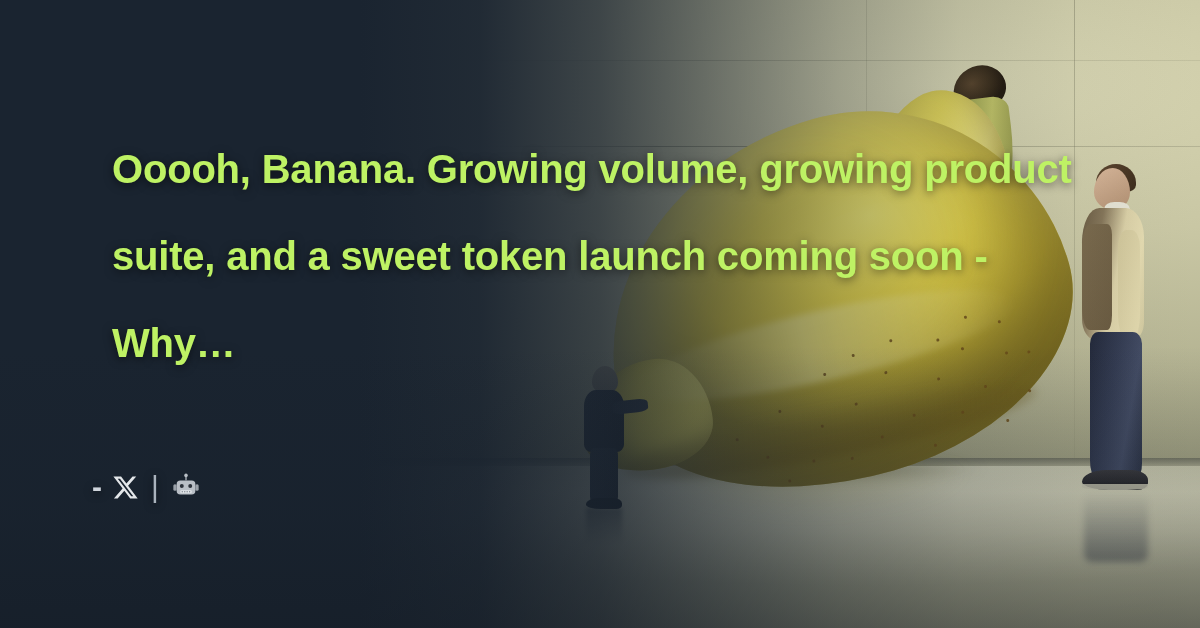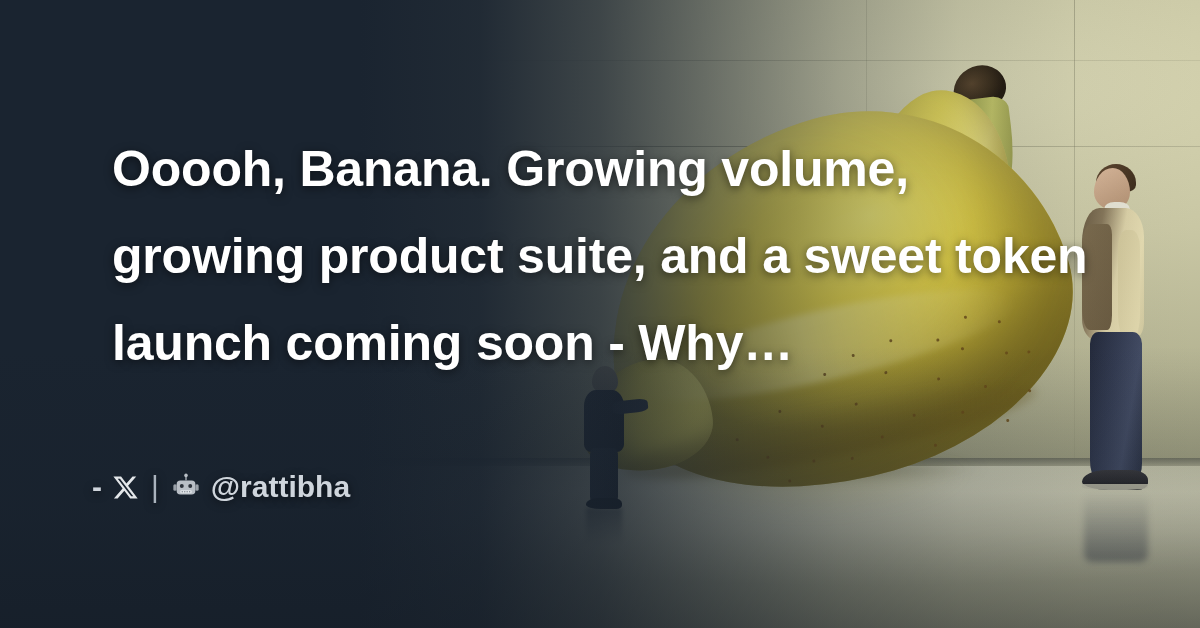--- a/index.html
+++ b/index.html
@@ -277,25 +277,25 @@
   
   .content {
     position:absolute;
     left:0; top:0; width:1200px; height:628px;
     padding:0 0 0 112px;
   }
   .headline {
     position:absolute;
     left:112px; top:126px;
     width:1000px;
-    font-size:50px;
+    font-size:40px;
     font-weight:bold;
     line-height:87px;
     letter-spacing:-0.2px;
-    color:#ffffff;
+    color:#bef264;
     text-shadow:0 2px 10px rgba(0,0,0,.55);
     white-space:pre-wrap;
   }
   .attribution {
     position:absolute;
     left:92px; top:470px;
     display:flex;
     align-items:center;
     gap:10px;
     font-size:30px;
@@ -423,17 +423,16 @@
           <circle cx="16" cy="3.6" r="1.9" fill="#b9bfc6"></circle>
           <circle cx="11.5" cy="15" r="2.1" fill="#2b313a"></circle>
           <circle cx="20.5" cy="15" r="2.1" fill="#2b313a"></circle>
           <rect x="10" y="19.4" width="12" height="3.2" rx="1" fill="#e2e6ea"></rect>
           <rect x="11.4" y="20.4" width="1.3" height="1.3" fill="#7d848c"></rect>
           <rect x="14" y="20.4" width="1.3" height="1.3" fill="#7d848c"></rect>
           <rect x="16.6" y="20.4" width="1.3" height="1.3" fill="#7d848c"></rect>
           <rect x="19.2" y="20.4" width="1.3" height="1.3" fill="#7d848c"></rect>
         </svg>
       </span>
-      <span>@rattibha</span>
     </div>
 
   </div>
 </div>
 
 </body></html>

